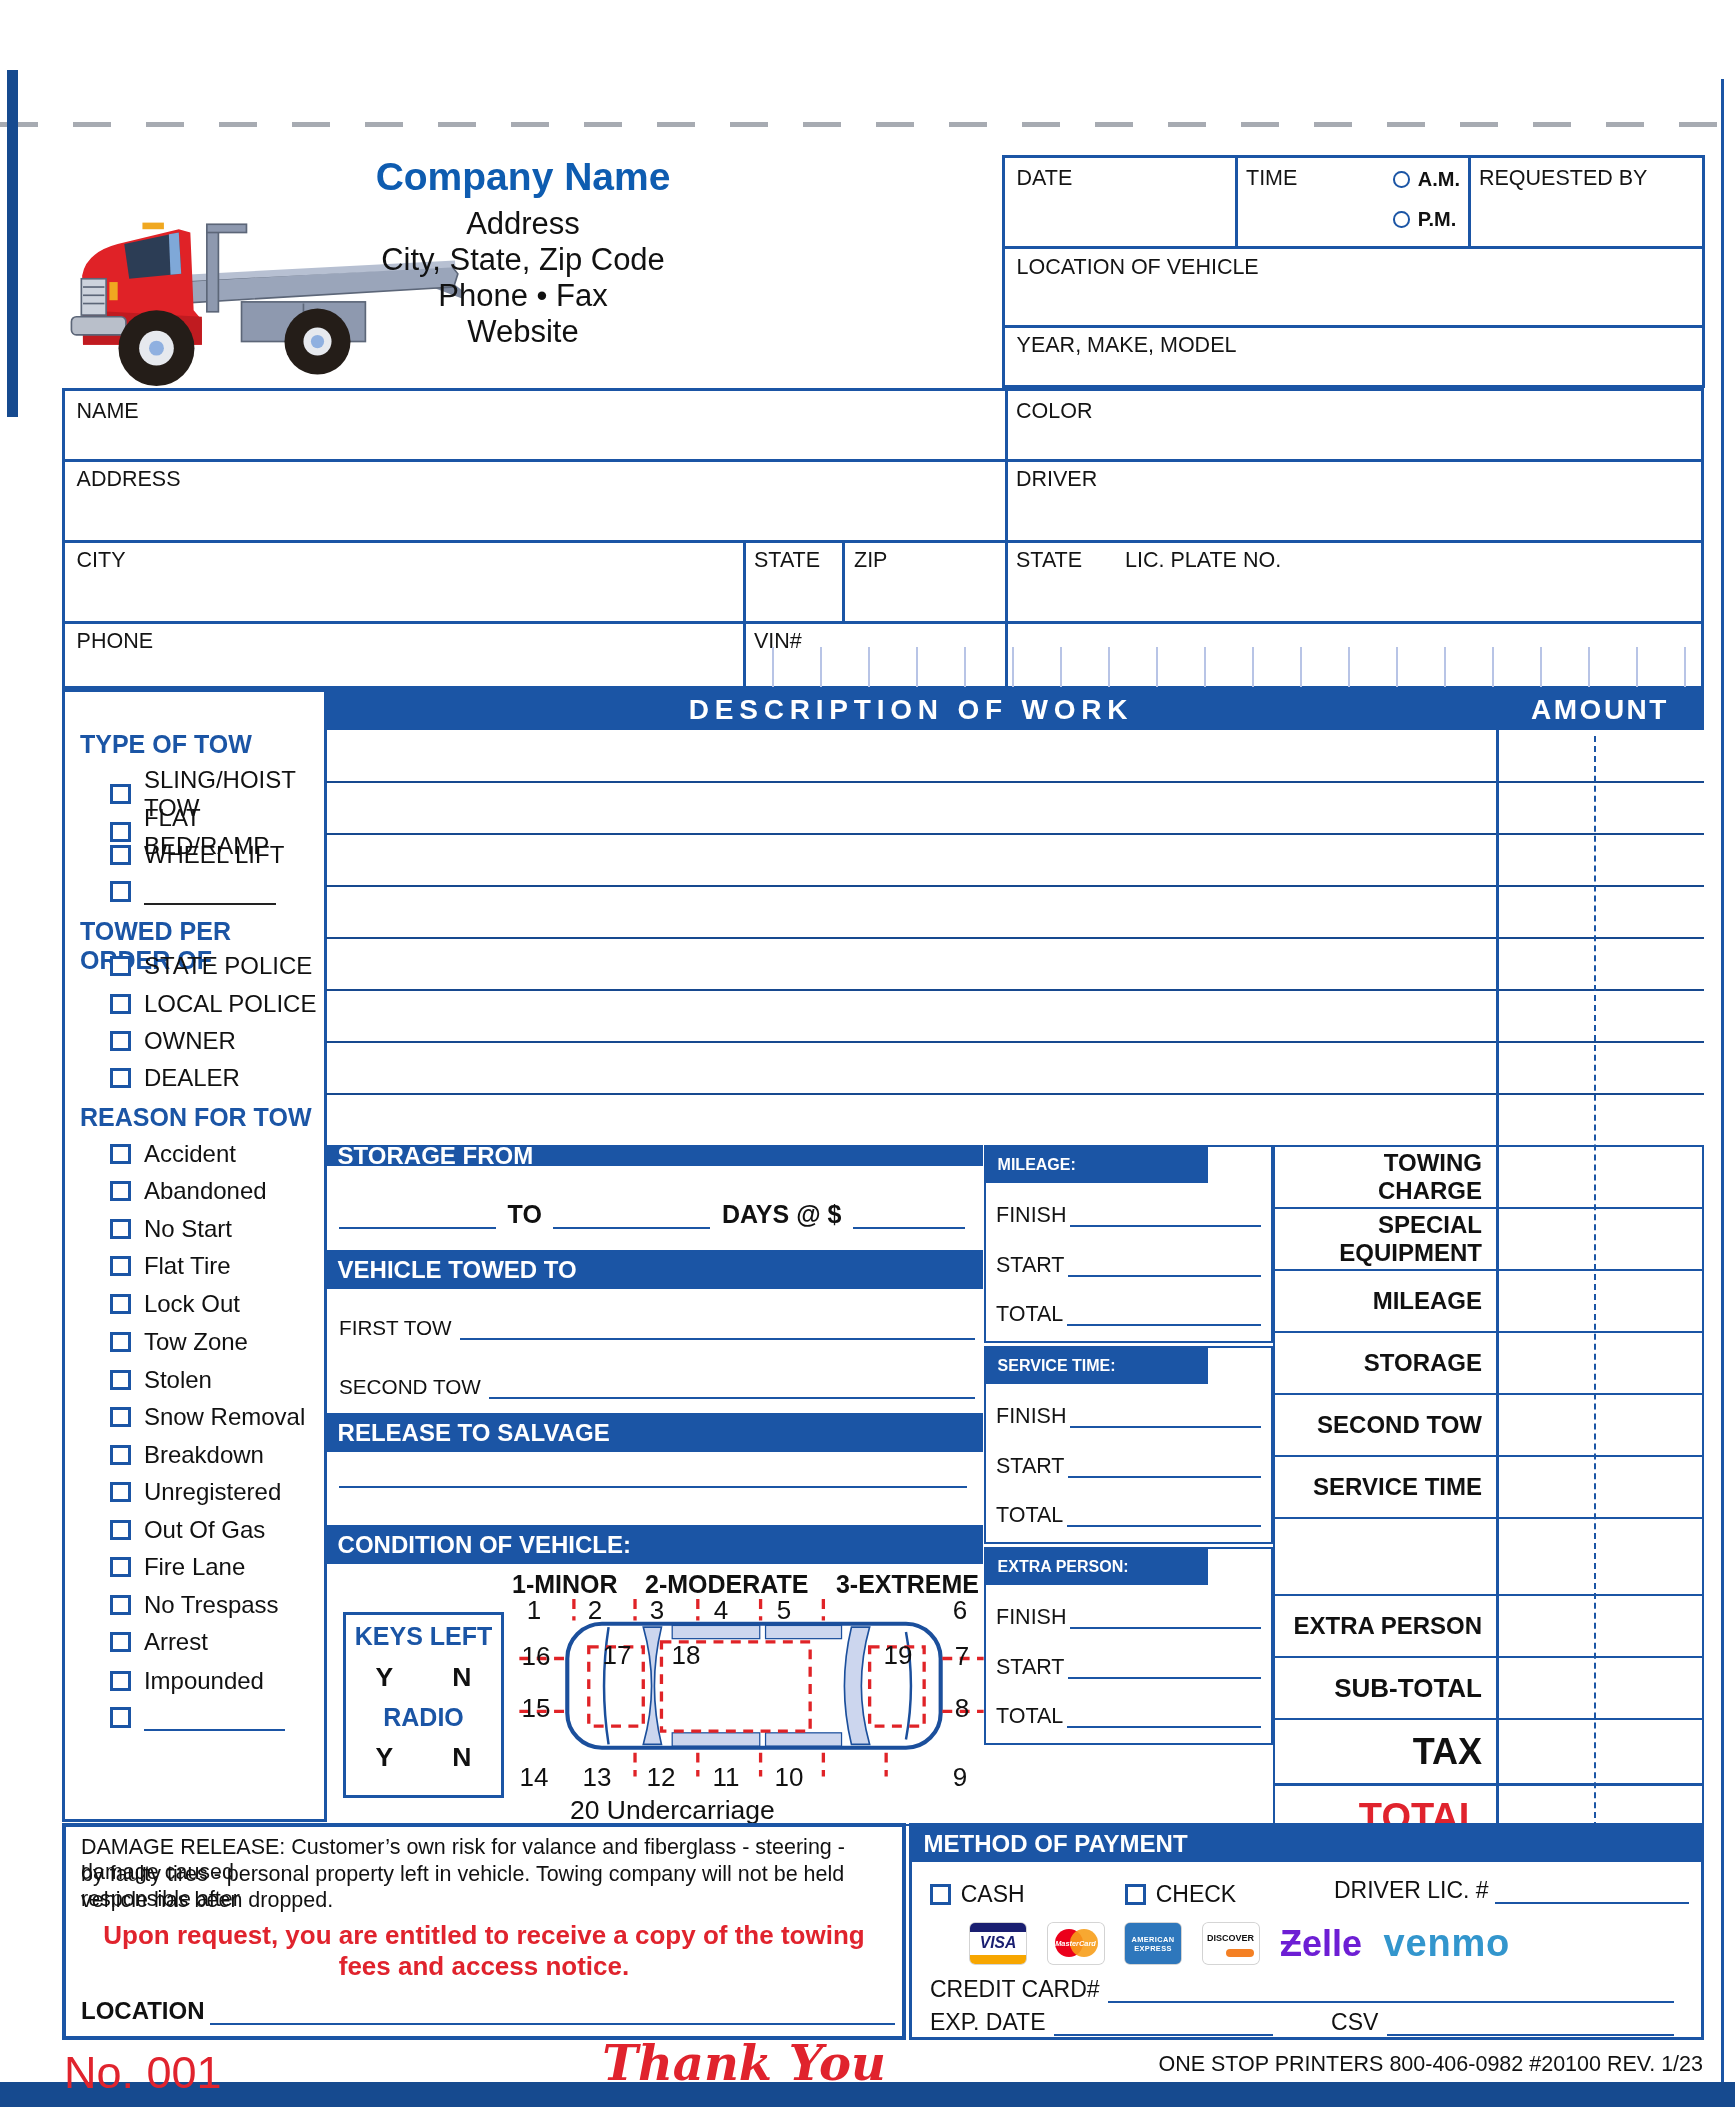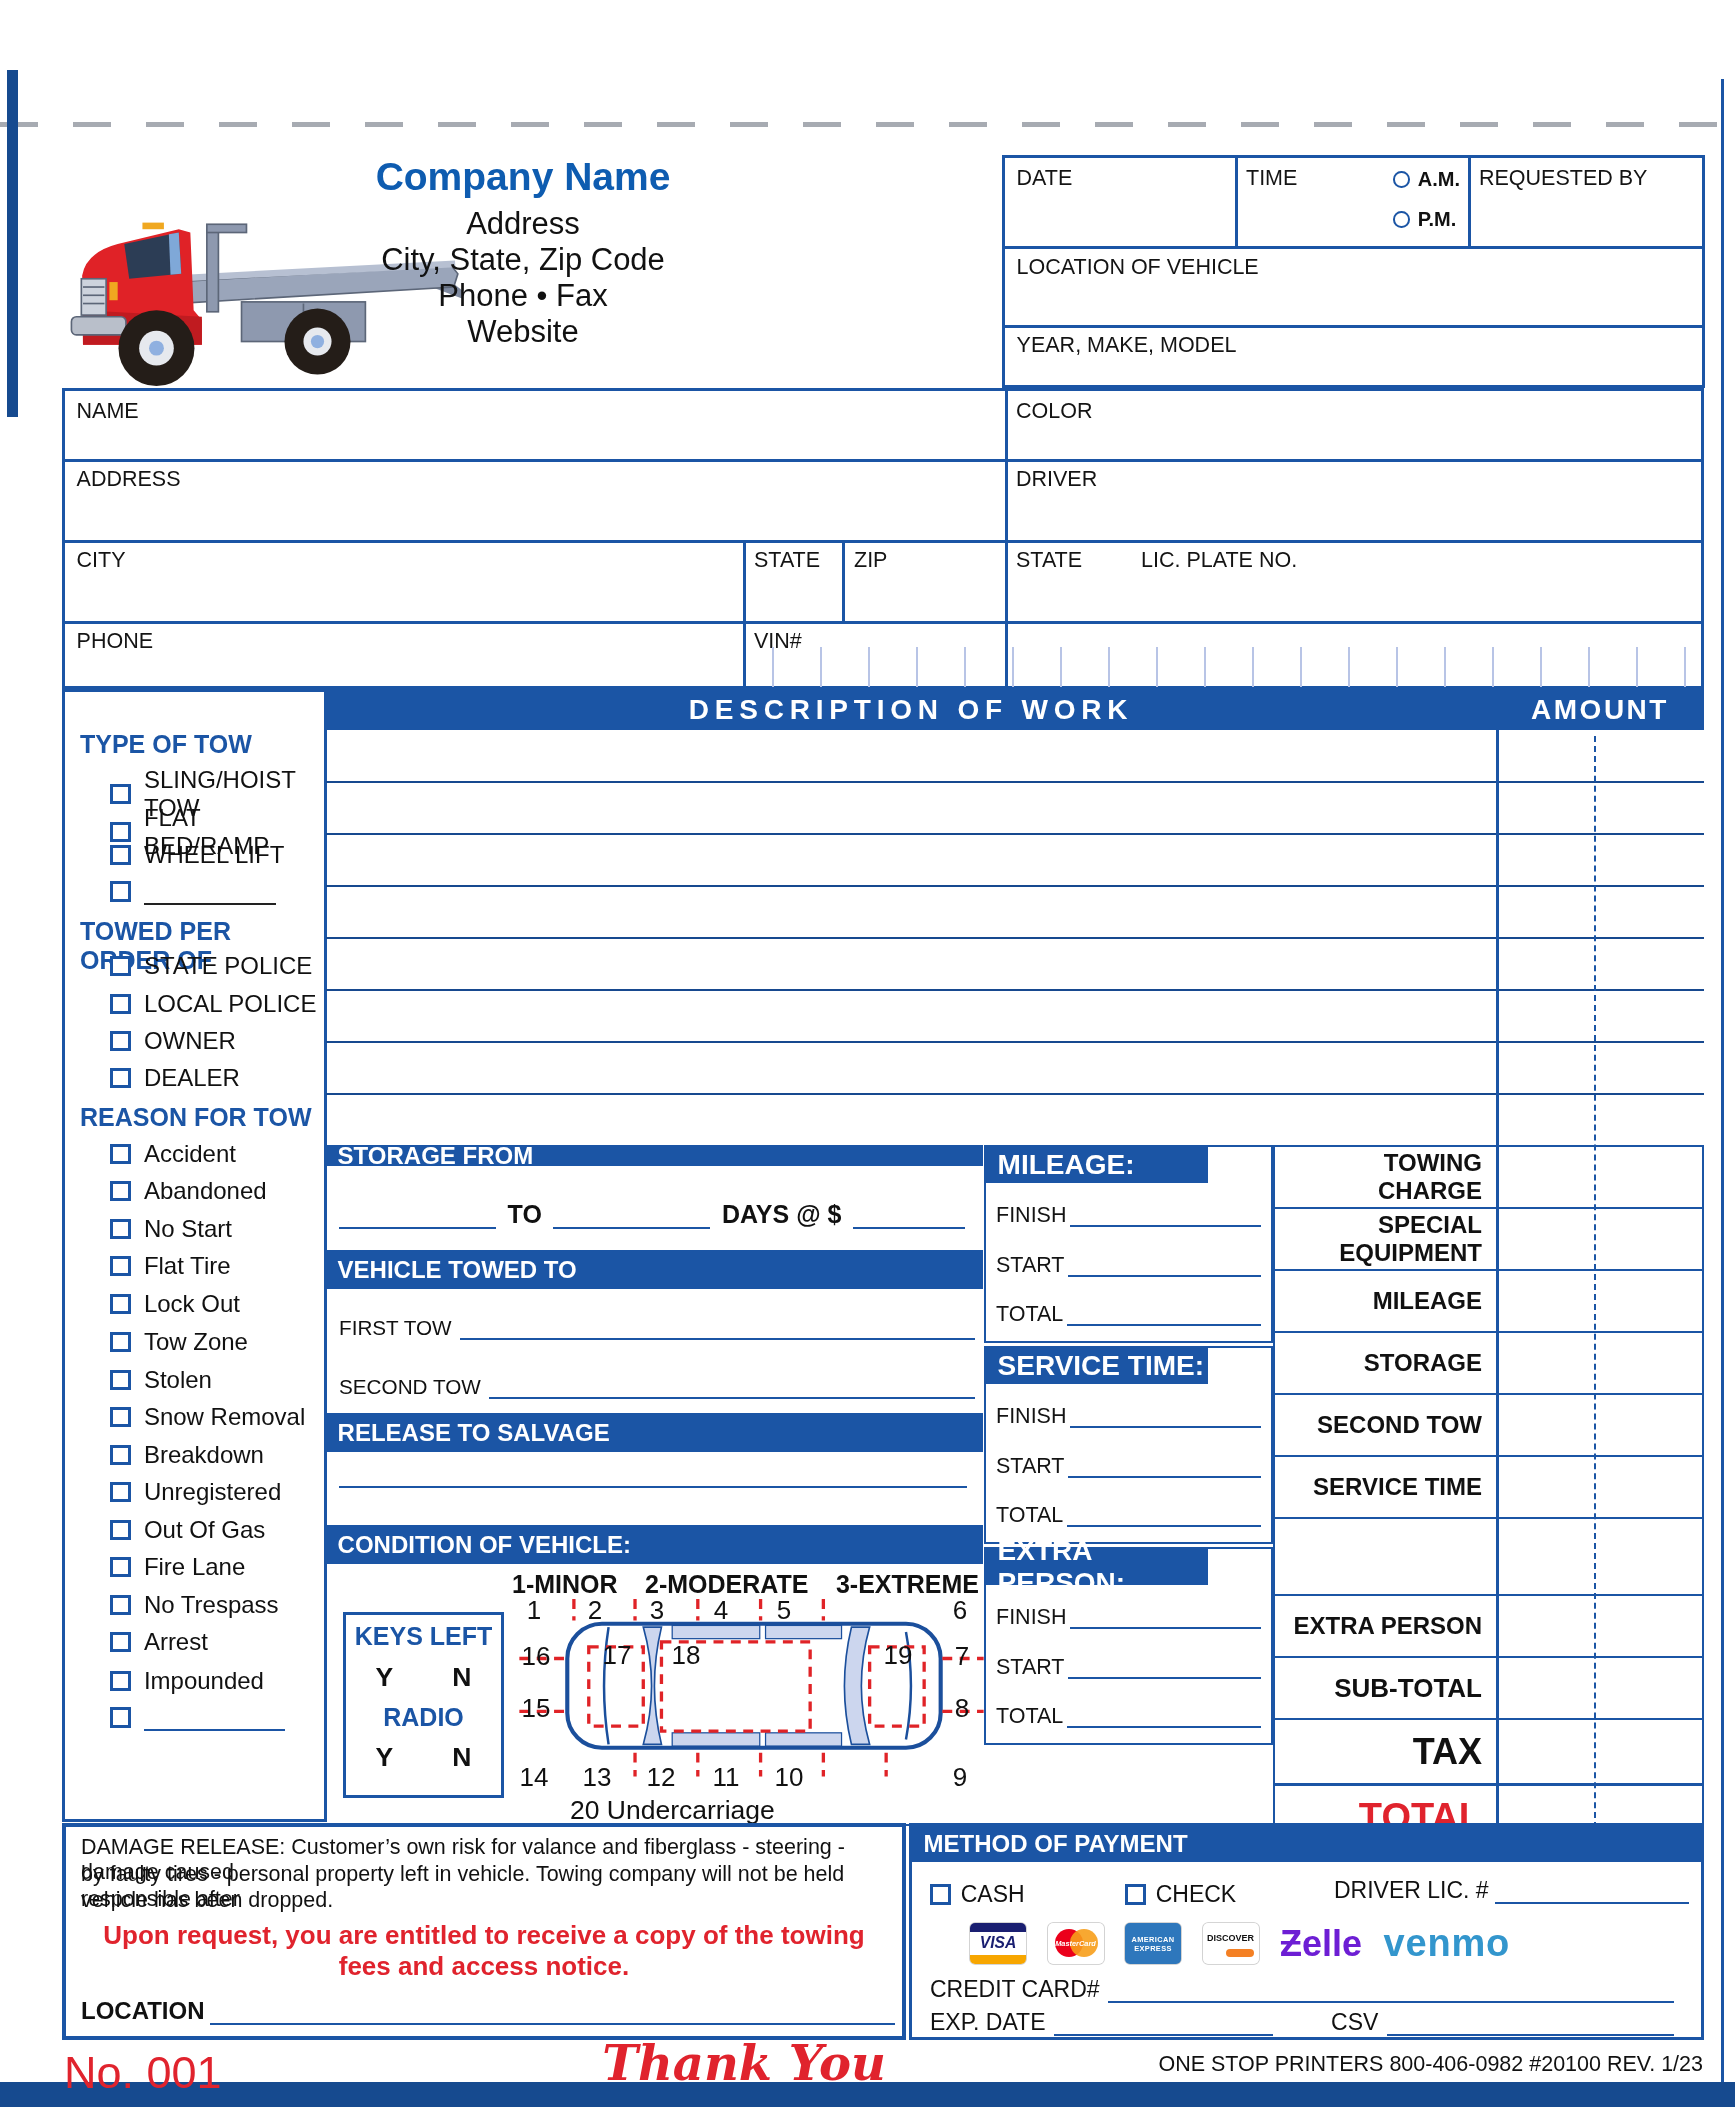--- a/index.html
+++ b/index.html
@@ -20,21 +20,21 @@
        border-radius:50%;box-sizing:border-box;background:#fff;flex:none;}
   .uline{display:inline-block;border-bottom:2.5px solid var(--blue);height:25px;}
   .ckrow{display:flex;align-items:center;gap:13.2px;font-size:24px;color:#111;}
   .vline{background:var(--blue);width:2.5px;position:absolute;}
   .hline{background:var(--blue);height:2.5px;position:absolute;}
   .chargerow{position:absolute;left:1273px;width:431px;border:2.5px solid var(--blue);
              box-sizing:border-box;display:flex;align-items:center;}
   .chargelab{width:207px;text-align:right;font-weight:bold;font-size:24px;}
   .meter{position:absolute;left:984px;width:289px;height:198px;border:2.5px solid var(--blue);
          box-sizing:border-box;background:#fff;}
-  .meter .banner{width:222px;height:36px;font-size:28px;}
+  .meter .banner{width:222px;height:36px;font-size:16px;}
   .mrow{position:absolute;left:10px;display:flex;font-size:21.5px;color:#141414;width:265px;}
   .mrow .uline{flex:1;height:21.5px;border-bottom-width:2.5px;margin-left:3.3px;}
   .card{width:56px;height:41px;border-radius:5px;position:relative;flex:none;
         box-shadow:0 0 0 0.8px #c8c8c8;overflow:hidden;background:#fff;}
   .znum{position:absolute;transform:translate(-50%,-50%);font-size:26px;color:#111;}
 </style>
 </head>
 <body>
 
 <div class="page">
@@ -109,21 +109,21 @@
     <span class="abs lbl" style="left:11.6px;top:8.3px;">NAME</span>
     <span class="abs lbl" style="left:11.6px;top:76px;">ADDRESS</span>
     <span class="abs lbl" style="left:11.6px;top:157px;">CITY</span>
     <span class="abs lbl" style="left:689px;top:157px;">STATE</span>
     <span class="abs lbl" style="left:789px;top:157px;">ZIP</span>
     <span class="abs lbl" style="left:11.6px;top:238px;">PHONE</span>
     <span class="abs lbl" style="left:689px;top:238px;">VIN#</span>
     <span class="abs lbl" style="left:951px;top:8.3px;">COLOR</span>
     <span class="abs lbl" style="left:951px;top:76px;">DRIVER</span>
     <span class="abs lbl" style="left:951px;top:157px;">STATE</span>
-    <span class="abs lbl" style="left:1060px;top:157px;margin-left:16px;">LIC. PLATE NO.</span>
+    <span class="abs lbl" style="left:1060px;top:157px;">LIC. PLATE NO.</span>
     <div class="abs" style="left:707px;top:256px;width:922px;height:40px;background:repeating-linear-gradient(to right,#b8c4e6 0 1.7px,transparent 1.7px 48px);"></div>
   </div>
 
   <div class="abs box" style="left:62px;top:689px;width:265px;height:1133px;background:#fff;">
     <div class="abs blab" style="left:15px;top:38px;font-size:25px;">TYPE OF TOW</div>
     <div class="abs ckrow" style="left:45px;top:74px;">
         <span class="cb"></span>
         <span>SLING/HOIST TOW</span>
       </div>
     <div class="abs ckrow" style="left:45px;top:112px;">

